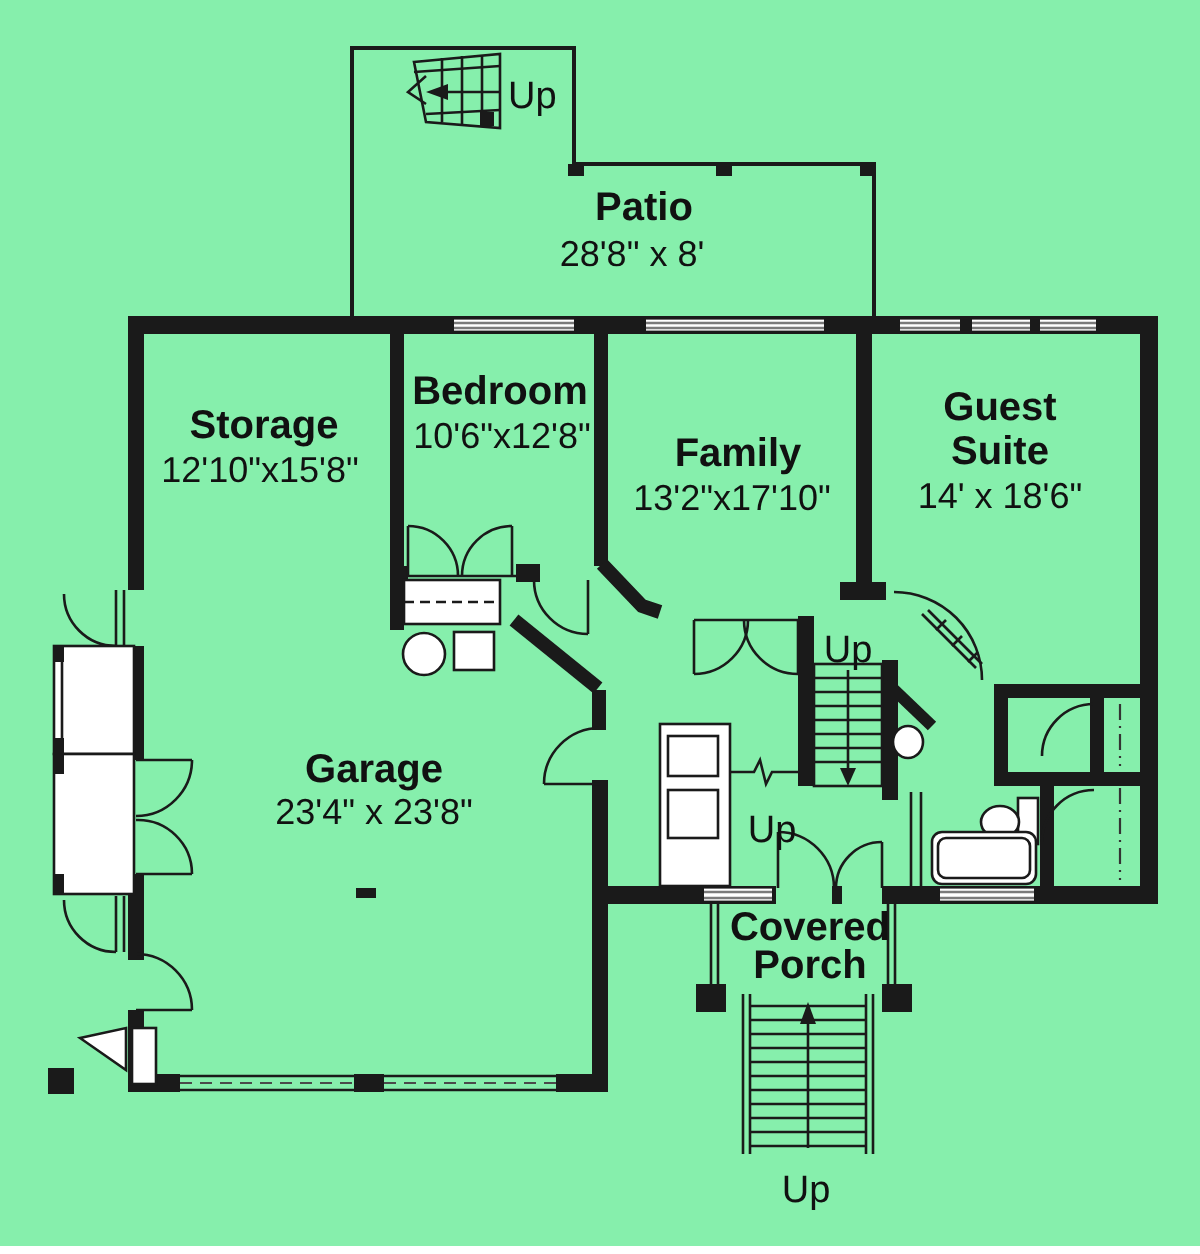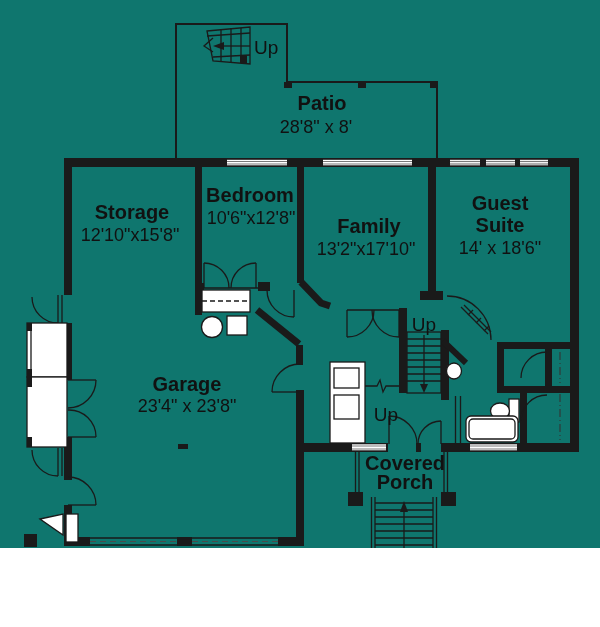--- a/index.html
+++ b/index.html
@@ -1,16 +1,16 @@
 <!DOCTYPE html>
 <html><head>
 <meta charset="utf-8">
 <style>
   html,body{margin:0;padding:0;background:#ffffff;}
-  .plan-wrap{width:600px;height:548px;background:#0f766e;position:relative;overflow:hidden;}
+  .plan-wrap{width:600px;height:623px;background:#86efac;position:relative;overflow:hidden;}
   svg{display:block;}
   .room-name{font-family:"Liberation Sans",sans-serif;font-weight:bold;font-size:20px;fill:#111;text-anchor:middle;}
   .room-dims{font-family:"Liberation Sans",sans-serif;font-size:18px;fill:#111;text-anchor:middle;}
   .up-label{font-family:"Liberation Sans",sans-serif;font-size:19px;fill:#111;}
   .thin{stroke:#1a1a1a;stroke-width:1.3;fill:none;}
   .thin2{stroke:#1a1a1a;stroke-width:2;fill:none;}
   .wall{fill:#1a1a1a;stroke:none;}
   .wallline{stroke:#1a1a1a;fill:none;}
   .winline{stroke:#7a7a7a;stroke-width:1.2;}
   .dashline{stroke:#4a4a4a;stroke-width:1.1;stroke-dasharray:6 4;fill:none;}

